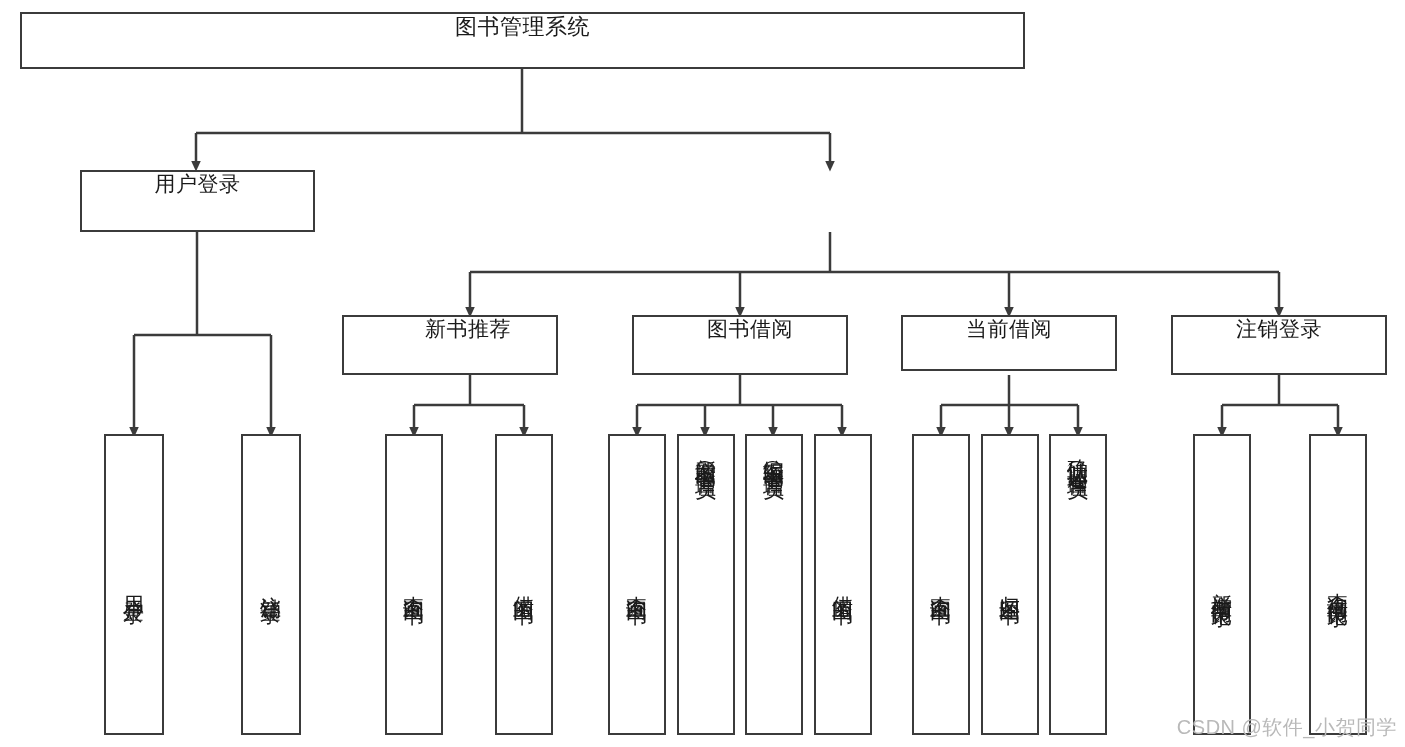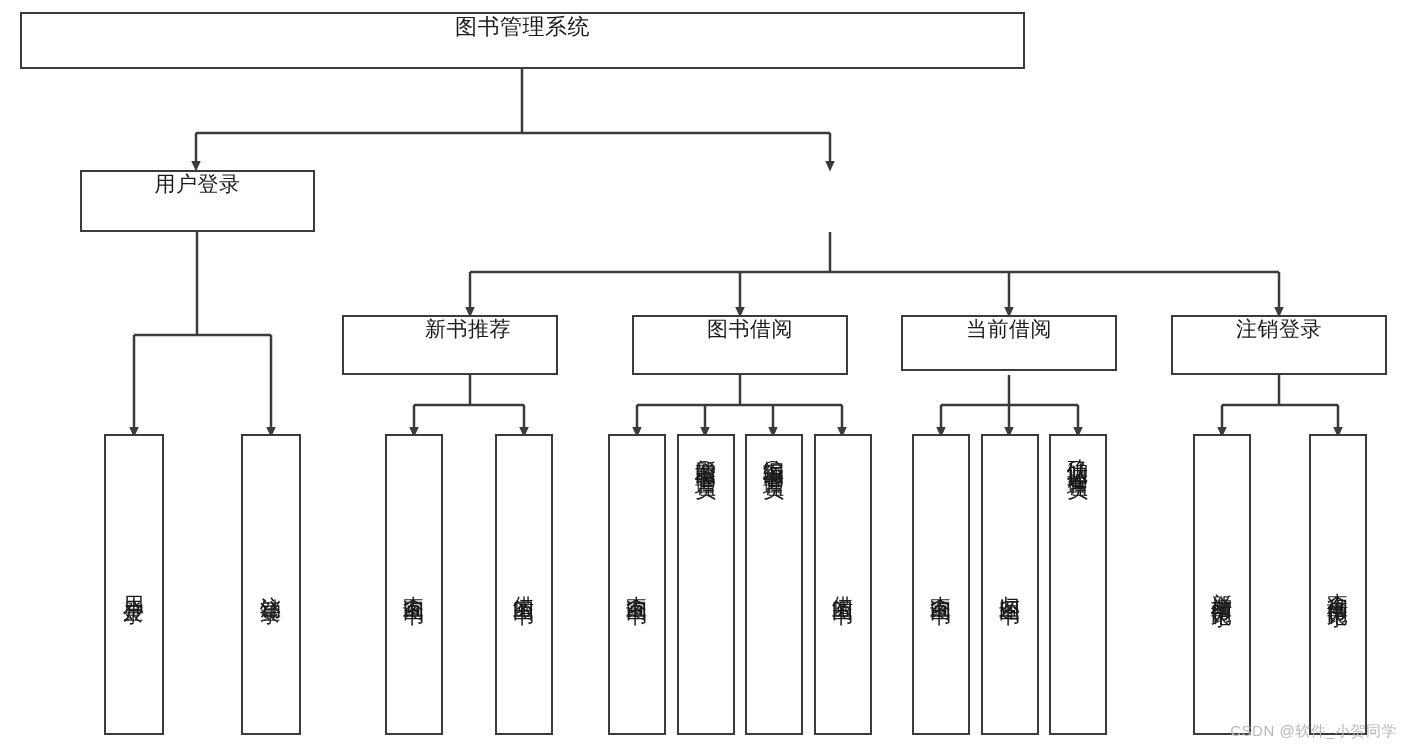--- a/index.html
+++ b/index.html
@@ -64,21 +64,21 @@
     line-height: 1;
   }
   .node.vert.centered {
     align-items: center;
     padding-top: 0;
   }
   #watermark {
     position: absolute;
     right: 8px;
     bottom: 6px;
-    font-size: 15px;
+    font-size: 20px;
     color: #b9b9b9;
     letter-spacing: 0.5px;
     white-space: nowrap;
     user-select: none;
   }
 </style>
 </head>
 <body>
 
 <div id="diagram-root">

